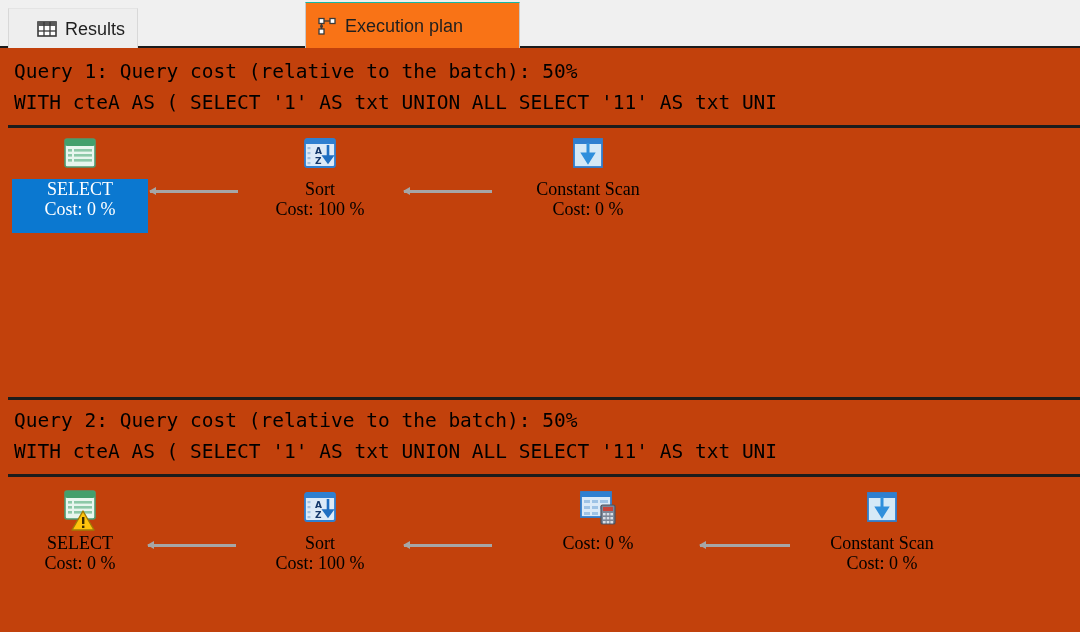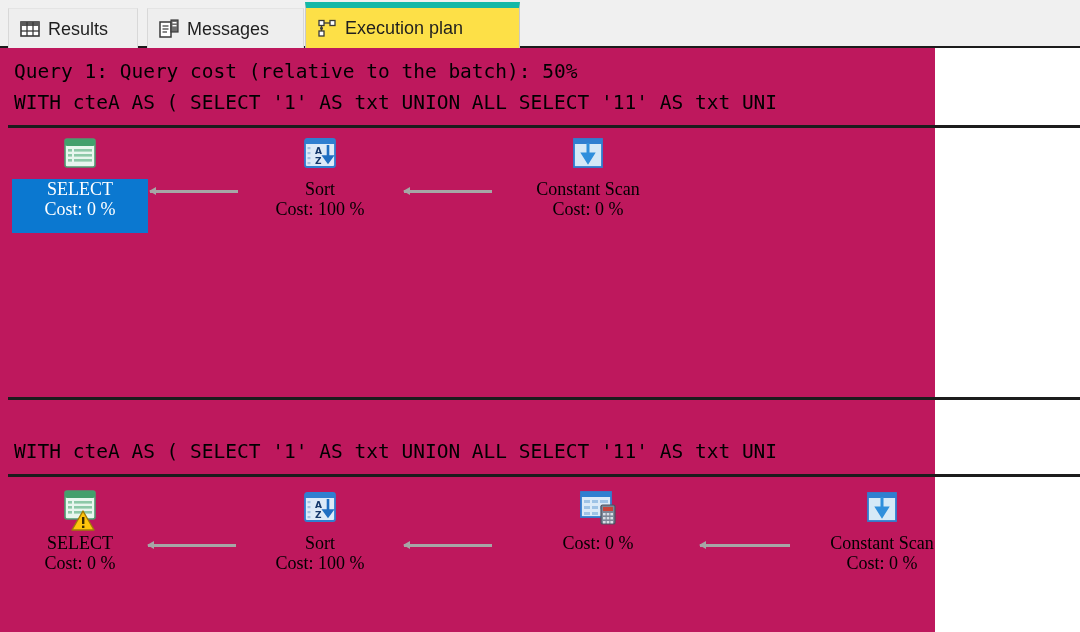--- a/index.html
+++ b/index.html
@@ -35,32 +35,32 @@
     background: #eeeeee;
     border-left: 1px solid #d8d8d8;
     border-right: 1px solid #d8d8d8;
     border-top: 1px solid #e4e4e4;
     font-size: 18px;
     color: #1f1f1f;
   }
   .tab.active {
     top: 2px;
     height: 46px;
-    background: #fde047;
+    background: #f97316;
     border-left: 1px solid #c9c9c9;
     border-right: 1px solid #c9c9c9;
-    border-top: 6px solid #14b8a6;
+    border-top: 1px solid #14b8a6;
     z-index: 5;
   }
   .tab-label { white-space: nowrap; line-height: 1; }
 
   .ticon { width: 22px; height: 22px; flex: 0 0 22px; position: relative; }
 
   
-  .pane { position: absolute; left: 0; width: 935px; background: #be185d; }
+  .pane { position: absolute; left: 0; width: 1080px; background: #c2410c; }
   .pane-rule {
     position: absolute; left: 8px; width: 1072px; height: 0;
     border-top: 3px solid #1c1c1c;
   }
   .qline {
     position: absolute;
     left: 14px;
     font-family: "DejaVu Sans Mono", "Liberation Mono", monospace;
     font-size: 19.5px;
     color: #000000;
@@ -108,47 +108,33 @@
 </style>
 </head>
 <body>
 
 <div id="app">
 
   <div class="leftgutter"></div>
 
   <div class="tabstrip">
 
-    <div class="tab" style="left:8px; width:130px;">
+    <div class="tab" style="left:8px; width:130px;justify-content:flex-end;">
       <span class="ticon">
         <svg class="ic" viewBox="0 0 22 22">
           <rect x="2" y="4" width="18" height="14" fill="#ffffff" stroke="#3a3a3a" stroke-width="1.6"></rect>
           <rect x="2" y="4" width="18" height="4" fill="#5a5a5a"></rect>
           <line x1="8" y1="4" x2="8" y2="18" stroke="#3a3a3a" stroke-width="1.3"></line>
           <line x1="14" y1="4" x2="14" y2="18" stroke="#3a3a3a" stroke-width="1.3"></line>
           <line x1="2" y1="13" x2="20" y2="13" stroke="#3a3a3a" stroke-width="1.3"></line>
         </svg>
       </span>
       <span class="tab-label">Results</span>
     </div>
 
-    <div class="tab" style="left:147px; width:157px;">
-      <span class="ticon">
-        <svg class="ic" viewBox="0 0 22 22">
-          <rect x="2" y="4" width="11" height="15" fill="#ffffff" stroke="#3a3a3a" stroke-width="1.5"></rect>
-          <line x1="4.5" y1="8" x2="10.5" y2="8" stroke="#3a3a3a" stroke-width="1.2"></line>
-          <line x1="4.5" y1="11" x2="10.5" y2="11" stroke="#3a3a3a" stroke-width="1.2"></line>
-          <line x1="4.5" y1="14" x2="9" y2="14" stroke="#3a3a3a" stroke-width="1.2"></line>
-          <rect x="13" y="2" width="7" height="12" fill="#6e6e6e" stroke="#3a3a3a" stroke-width="1.2"></rect>
-          <rect x="14.5" y="4" width="4" height="1.4" fill="#ffffff"></rect>
-          <rect x="14.5" y="7" width="4" height="1.4" fill="#ffffff"></rect>
-        </svg>
-      </span>
-      <span class="tab-label">Messages</span>
-    </div>
 
     <div class="tab active" style="left:305px; width:215px;">
       <span class="ticon">
         <svg class="ic" viewBox="0 0 22 22">
           <rect x="3" y="3.5" width="5" height="5" fill="#ffffff" stroke="#3a3a3a" stroke-width="1.3"></rect>
           <rect x="14" y="3.5" width="5" height="5" fill="#ffffff" stroke="#3a3a3a" stroke-width="1.3"></rect>
           <rect x="3" y="14" width="5" height="5" fill="#ffffff" stroke="#3a3a3a" stroke-width="1.3"></rect>
           <line x1="8" y1="6" x2="14" y2="6" stroke="#3a3a3a" stroke-width="1.3"></line>
           <line x1="5.5" y1="8.5" x2="5.5" y2="14" stroke="#3a3a3a" stroke-width="1.3"></line>
           <circle cx="5.5" cy="11.2" r="1.5" fill="#3a3a3a"></circle>
@@ -216,20 +202,21 @@
         </svg>
       </div>
       <div class="node-label">Constant Scan</div>
       <div class="node-cost">Cost: 0 %</div>
     </div>
   </div>
 
   <div class="pane" style="top:395px; height:237px;">
 
     <div class="pane-rule" style="top:2px;"></div>
+    <div class="qline" style="top:14px;">Query 2: Query cost (relative to the batch): 50%</div>
     <div class="qline" style="top:45px;">WITH cteA AS ( SELECT '1' AS txt UNION ALL SELECT '11' AS txt UNI</div>
     <div class="pane-rule" style="top:79px;"></div>
 
     <div class="arrow" style="left:148px; top:149px; width:88px;"></div>
     <div class="arrow" style="left:404px; top:149px; width:88px;"></div>
     <div class="arrow" style="left:700px; top:149px; width:90px;"></div>
 
     <div class="node" style="left:12px; top:92px; width:136px;">
       <div class="node-icon">
         <svg class="ic" viewBox="0 0 52 46">

